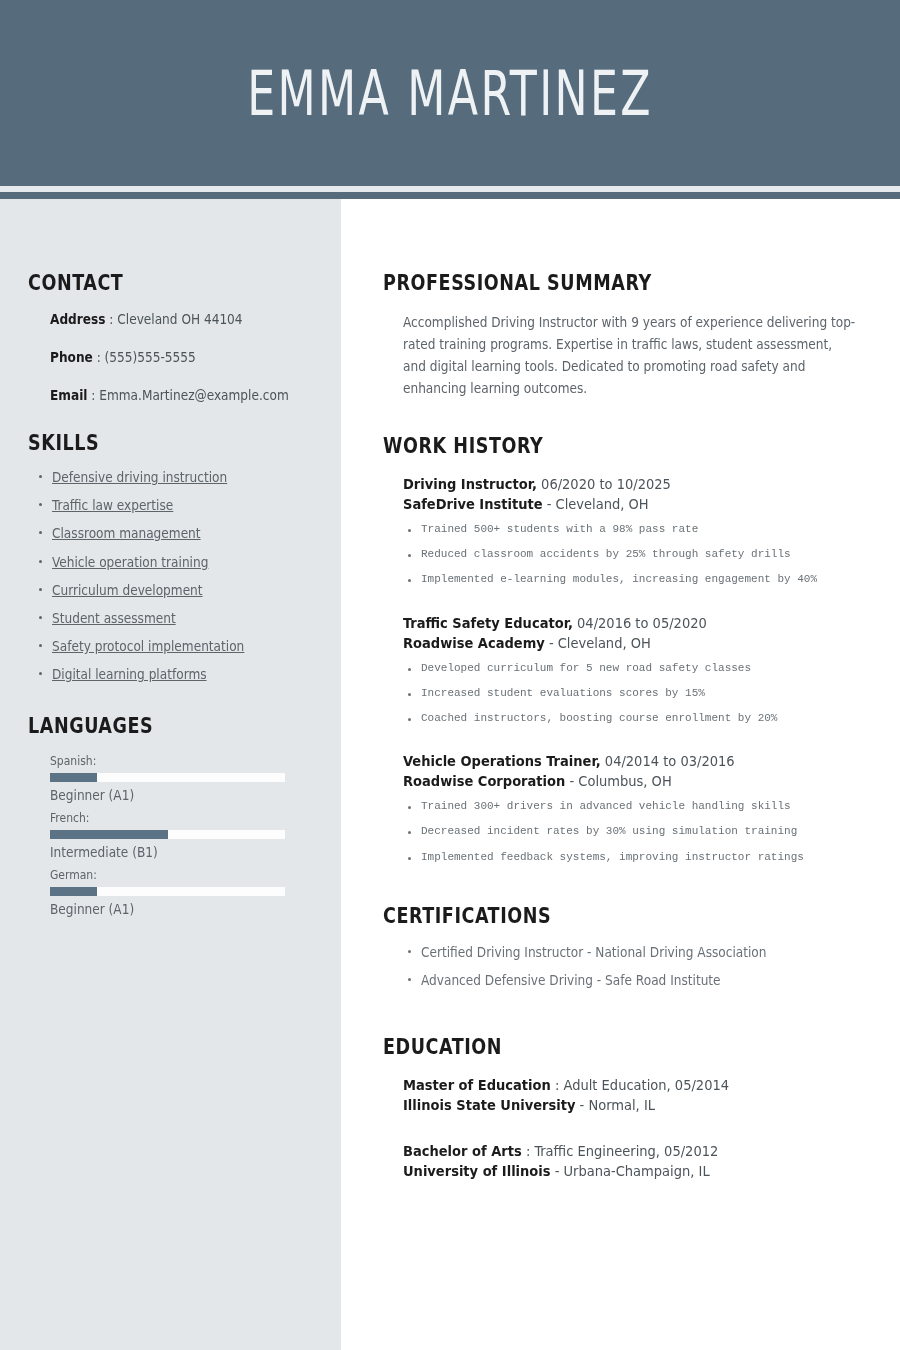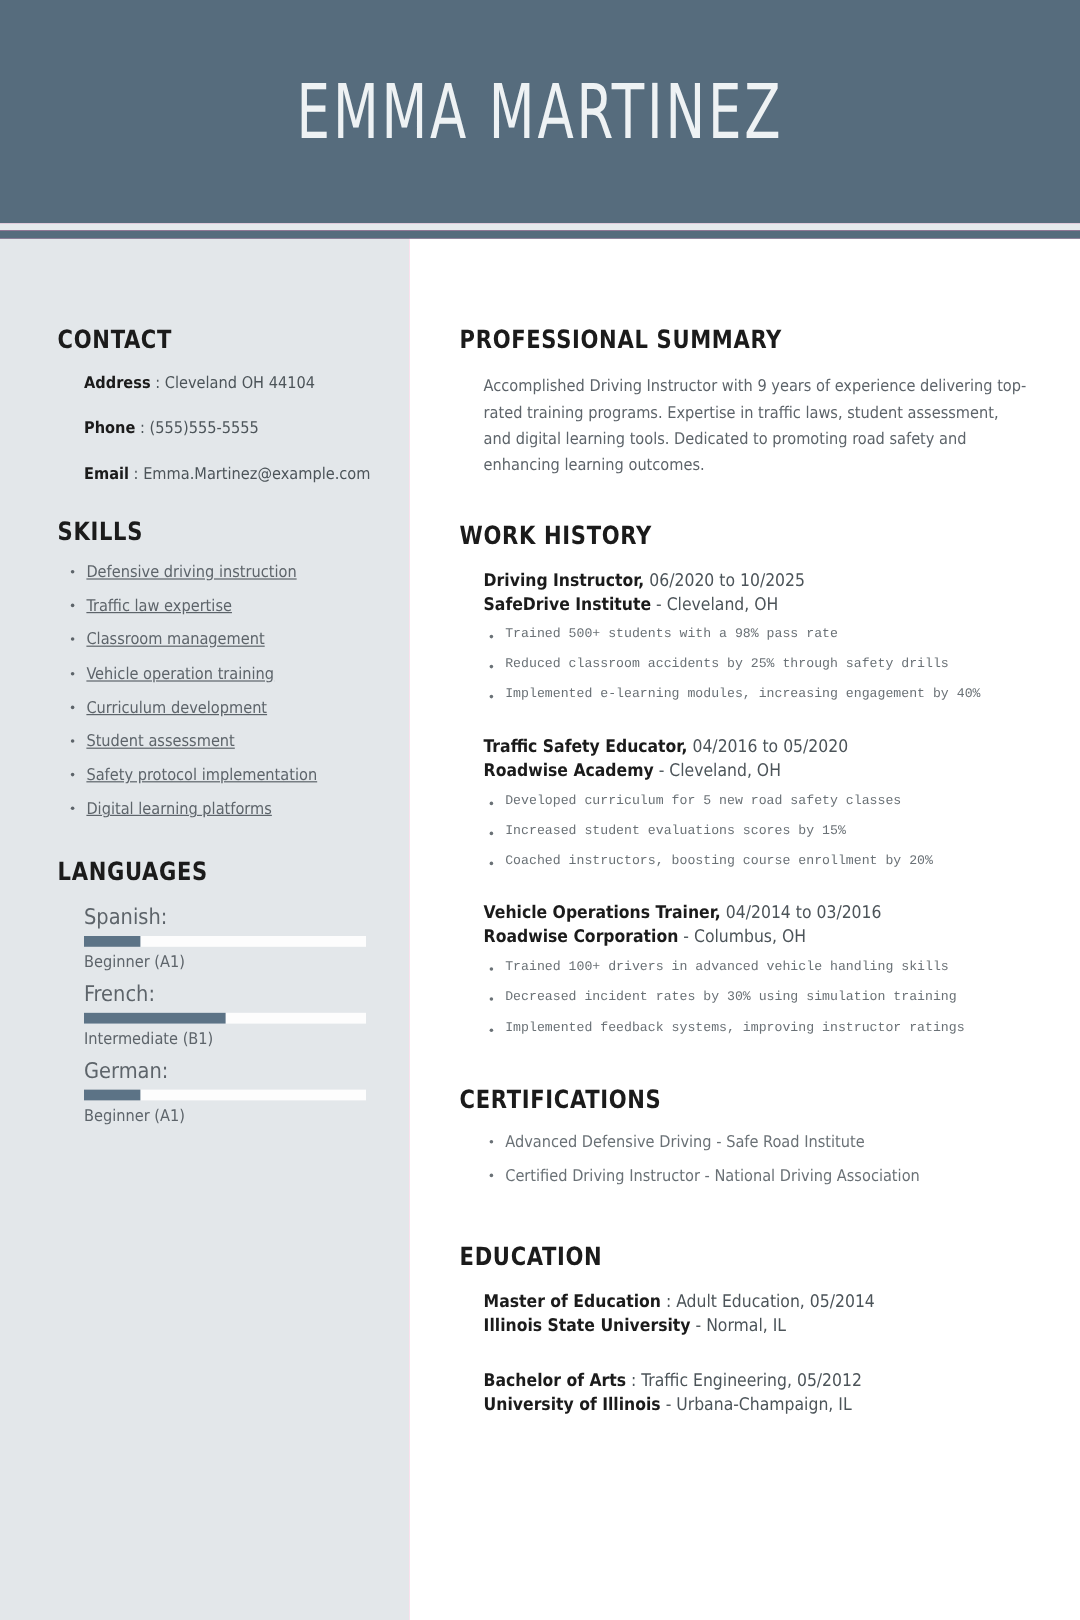--- a/index.html
+++ b/index.html
@@ -91,21 +91,21 @@
     font-weight: 700;
     color: #1b1b1b;
     letter-spacing: 0.6px;
     margin: 0;
     transform: scaleX(0.93);
     transform-origin: left center;
     white-space: nowrap;
   }
 
   
-  .side-block { position: absolute; left: 48px; }
+  .side-block { position: absolute; left: 28px; }
   #contact-block { top: 72px; }
   #skills-block  { top: 232px; }
   #lang-block    { top: 515px; }
 
   .contact-list { margin: 16px 0 0 0; padding: 0; list-style: none; }
   .contact-item {
     margin: 0 0 22px 22px;
     font-family: "Liberation Sans Narrow", "DejaVu Sans Condensed", "Liberation Sans", sans-serif;
     font-size: 13.5px;
     color: #4c5459;
@@ -134,21 +134,21 @@
     height: 3px;
     border-radius: 50%;
     background: #5d646a;
   }
 
   .lang-group { margin-top: 16px; }
   .lang-row { margin-bottom: 8px; }
   .lang-name {
     margin: 0 0 5px 22px;
     font-family: "Liberation Sans Narrow", "DejaVu Sans Condensed", "Liberation Sans", sans-serif;
-    font-size: 18px;
+    font-size: 12px;
     color: #5d646a;
   }
   .lang-track {
     position: relative;
     margin-left: 22px;
     width: 235px;
     height: 9px;
     background: #fdfdfd;
   }
   .lang-fill {
@@ -358,33 +358,33 @@
       </div>
 
       <div class="job">
         <div class="job-line1">
           <span class="title">Vehicle Operations Trainer,</span><span> 04/2014 to 03/2016</span>
         </div>
         <div class="job-line2">
           <span class="org">Roadwise Corporation</span><span> - Columbus, OH</span>
         </div>
         <ul class="job-bullets">
-          <li>Trained 100+ drivers in advanced vehicle handling skills</li>
+          <li>Trained 300+ drivers in advanced vehicle handling skills</li>
           <li>Decreased incident rates by 30% using simulation training</li>
           <li>Implemented feedback systems, improving instructor ratings</li>
         </ul>
       </div>
 
     </section>
 
     <section class="main-block" id="cert-block">
       <h2 class="sec-title">CERTIFICATIONS</h2>
       <ul class="cert-list">
+        <li>Certified Driving Instructor - National Driving Association</li>
         <li>Advanced Defensive Driving - Safe Road Institute</li>
-        <li>Certified Driving Instructor - National Driving Association</li>
       </ul>
     </section>
 
     <section class="main-block" id="edu-block">
       <h2 class="sec-title" style="margin-bottom:16px;">EDUCATION</h2>
 
       <div class="edu-entry">
         <div class="edu-line1">
           <span class="degree">Master of Education</span><span> : Adult Education, 05/2014</span>
         </div>

